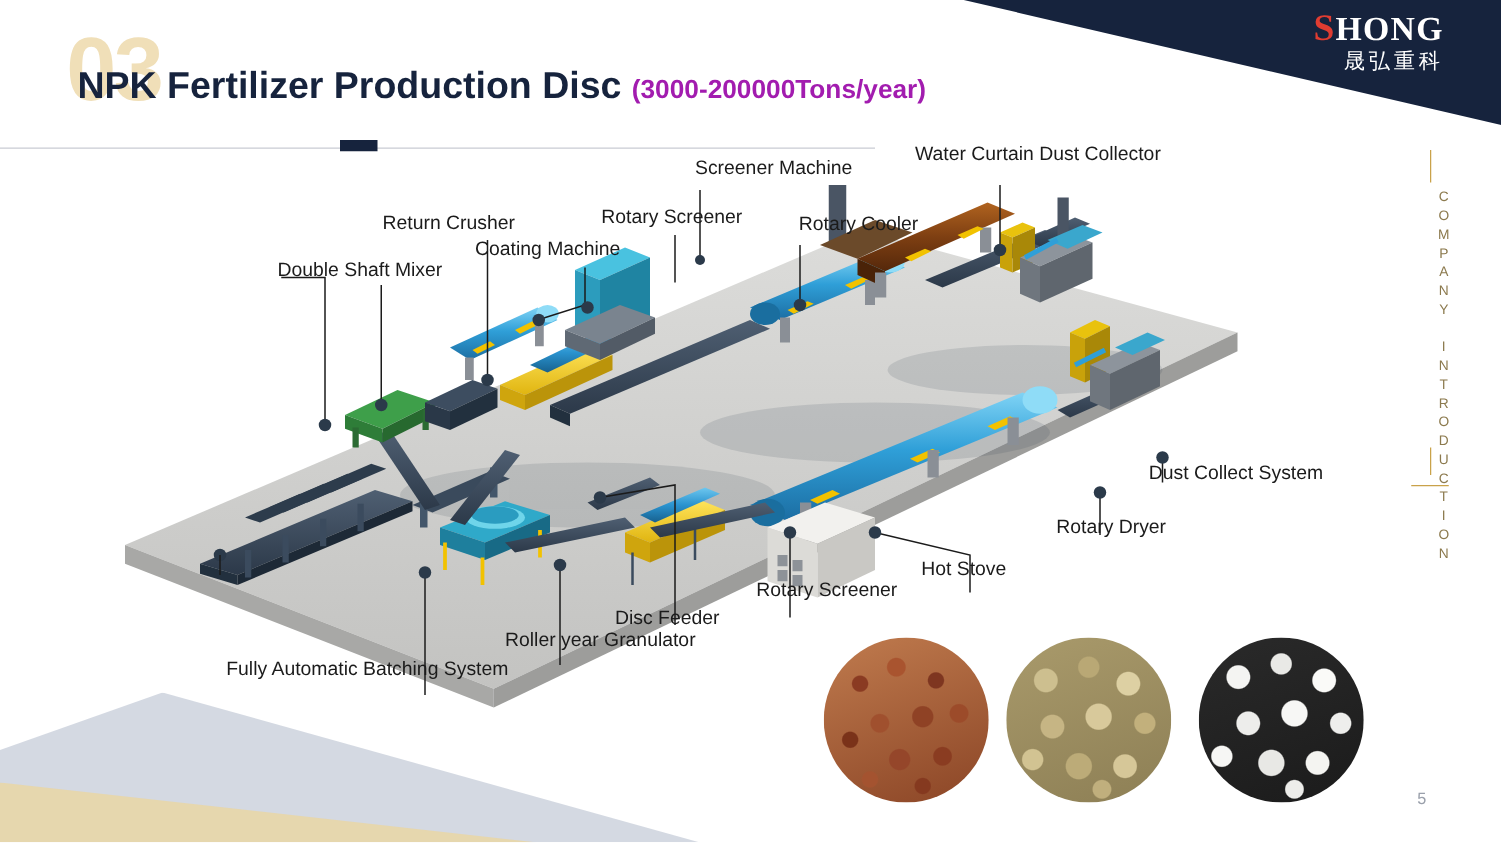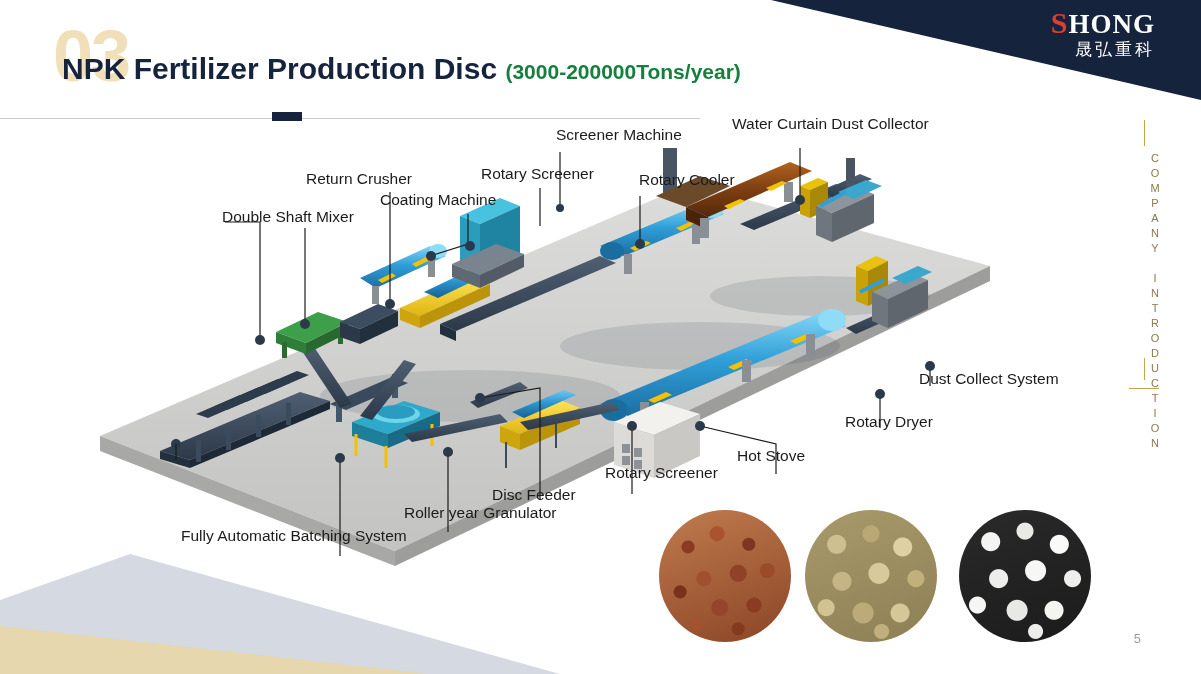--- a/index.html
+++ b/index.html
@@ -31,21 +31,21 @@
     font-size:72px;font-weight:bold;color:#f0dfb8;
     font-family:"Liberation Sans", sans-serif;
     letter-spacing:-2px;line-height:84px;
     z-index:1;
   }
   .title-main{
     position:absolute;left:62px;top:52px;z-index:2;
     font-size:30px;font-weight:bold;color:#16233d;white-space:nowrap;
   }
   .title-sub{
-    font-size:21px;font-weight:bold;color:#15803d;
+    font-size:21px;font-weight:bold;color:#a21caf;
   }
   .hdr-rule{
     position:absolute;left:0;top:118px;width:700px;height:1px;background:#c9ccd4;
   }
   .hdr-rule-dark{
     position:absolute;left:272px;top:112px;width:30px;height:9px;background:#16233d;
   }
 
   
   .rail-line{position:absolute;right:56px;background:#c9a24a;}

